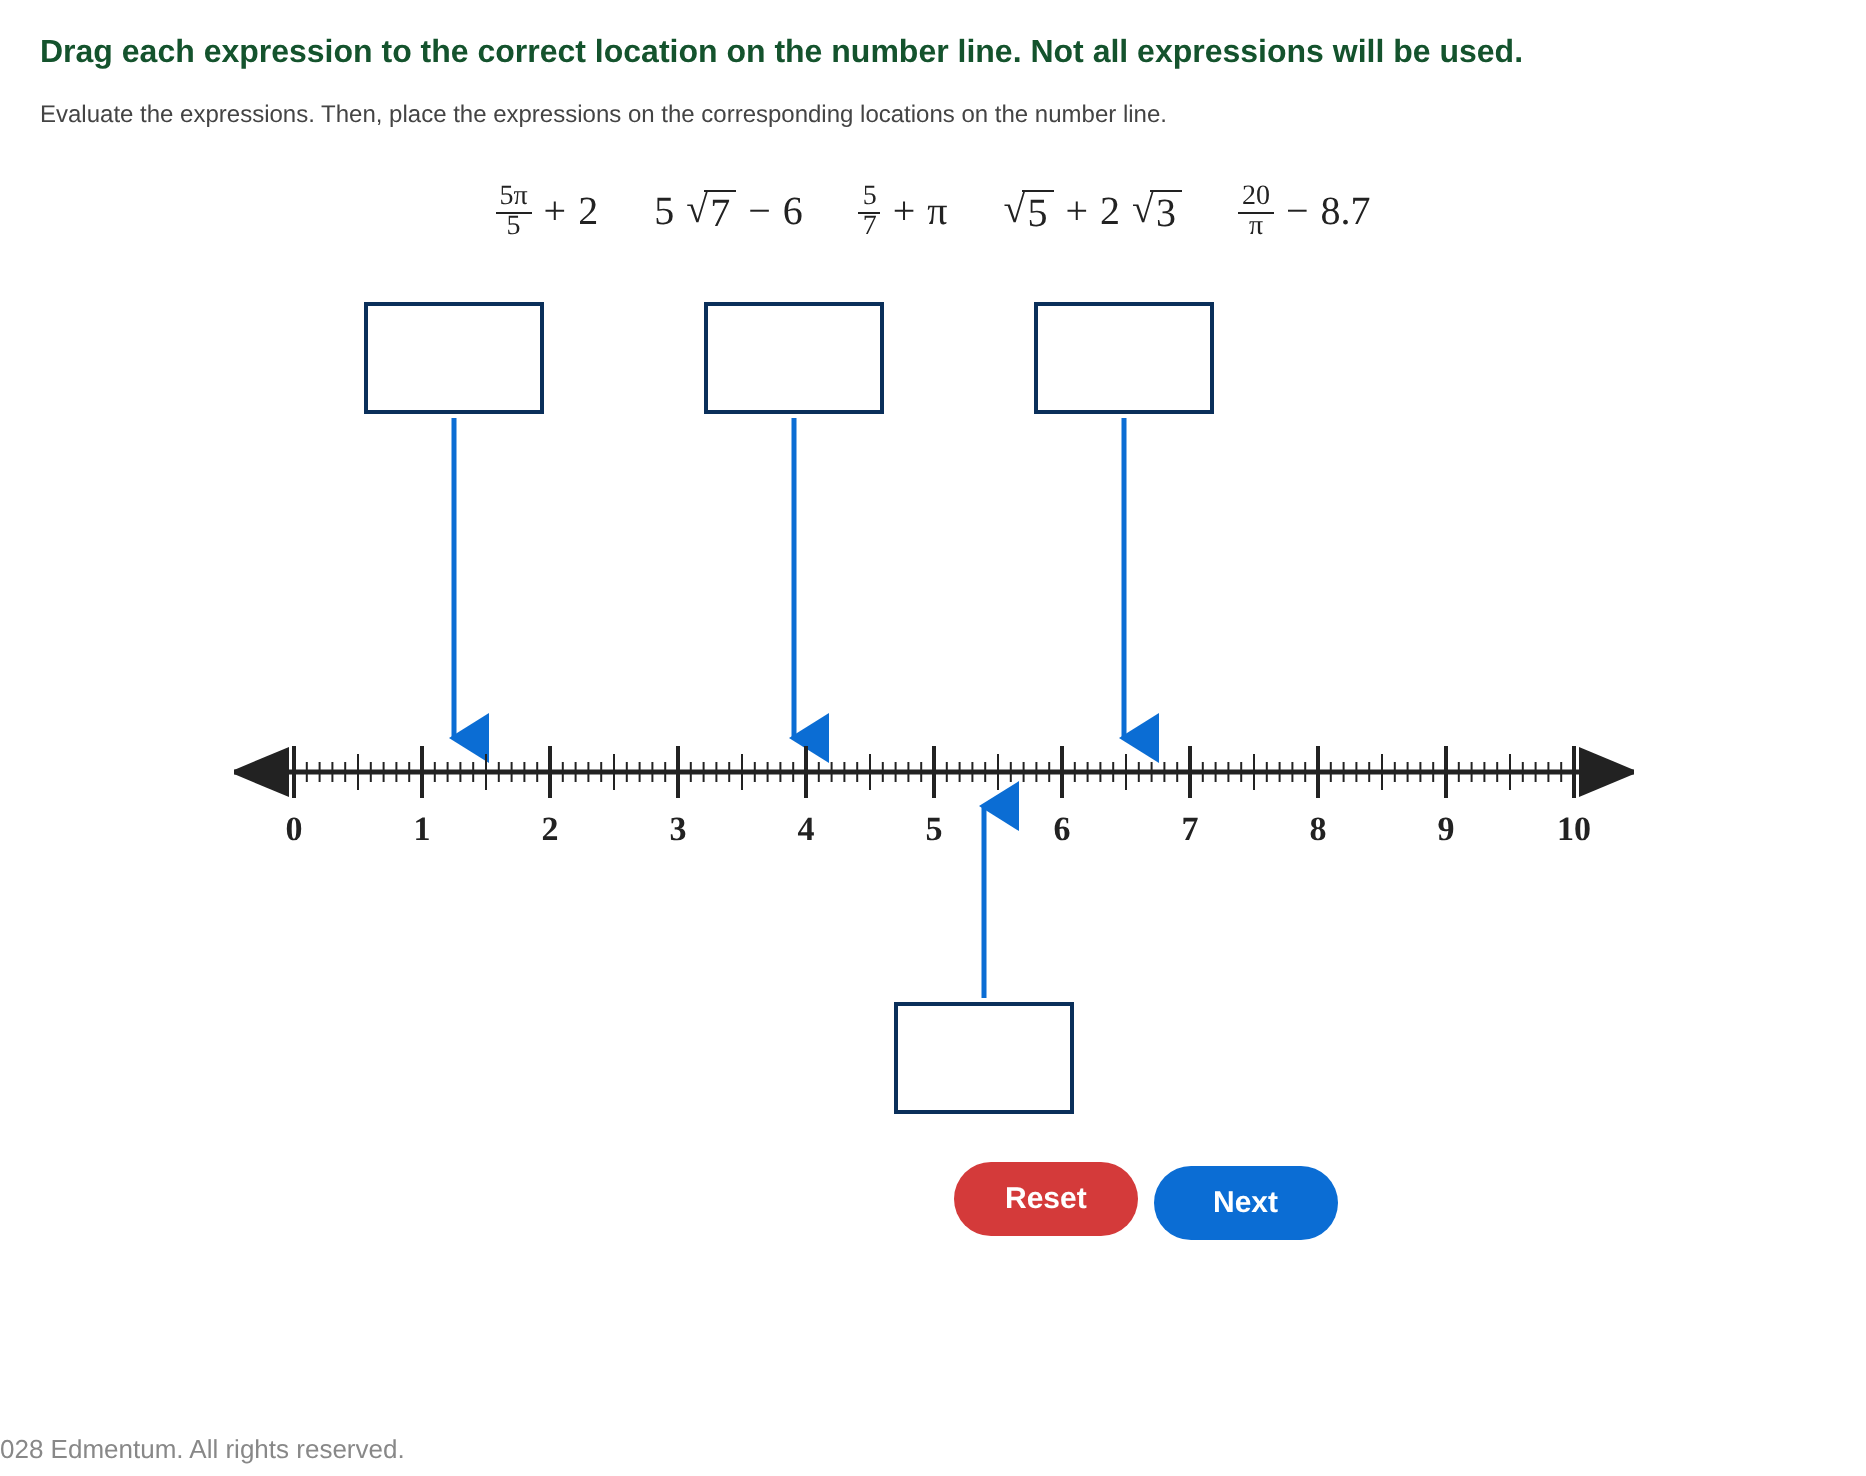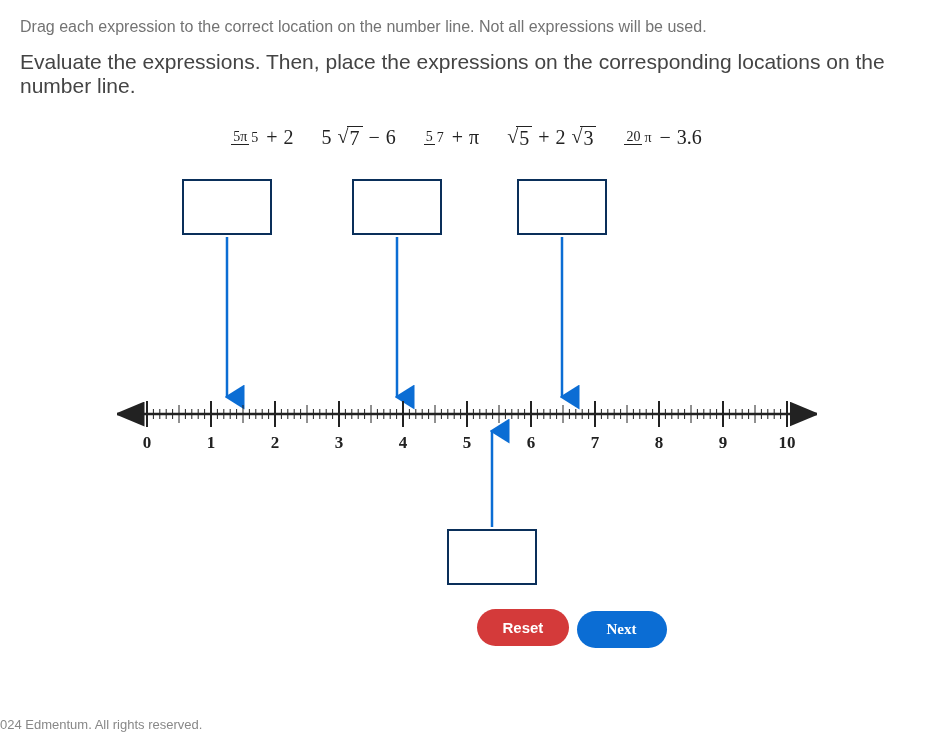--- a/index.html
+++ b/index.html
@@ -13,42 +13,43 @@
       overflow: hidden;
     }
     .content-area {
       background: #fff;
       padding: 18px 20px 0 20px;
       height: 100%;
       position: relative;
     }
     .instruction-1 {
       font-size: 16px;
-      color: #737373;
+      color: #14532d;
       margin-bottom: 14px;
+      font-weight: bold;
     }
     .instruction-2 {
-      font-size: 21px;
+      font-size: 12px;
       color: #444;
       margin-bottom: 28px;
     }
     .expressions-row {
       display: flex;
       justify-content: center;
       align-items: center;
       gap: 28px;
       font-family: 'Times New Roman', serif;
       font-size: 20px;
       color: #222;
       margin-bottom: 30px;
     }
     .expr { display: inline-flex; align-items: center; gap: 6px; }
     .frac {
       display: inline-flex;
-      flex-direction: row;
+      flex-direction: column;
       align-items: center;
       vertical-align: middle;
       line-height: 1;
     }
     .frac .num { font-size: 14px; border-bottom: 1.3px solid #222; padding: 0 2px; }
     .frac .den { font-size: 14px; padding: 0 2px; }
     .sqrt-wrap {
       display: inline-flex;
       align-items: flex-start;
     }
@@ -105,21 +106,20 @@
       left: 480px;
       top: 432px;
       background: #0b6dd4;
       color: #fff;
       border: none;
       border-radius: 22px;
       padding: 10px 30px;
       font-size: 15px;
       font-weight: bold;
       cursor: pointer;
-      font-family: Liberation Serif, serif;
     }
     .footer-text {
       position: absolute;
       left: 0px;
       bottom: 6px;
       font-size: 13px;
       color: #888;
     }
   </style>
 </head>
@@ -171,21 +171,21 @@
         <span class="sqrt-arg">3</span>
       </span>
     </span>
 
     <span class="expr">
       <span class="frac">
         <span class="num">20</span>
         <span class="den">π</span>
       </span>
       <span>−</span>
-      <span>3.6</span>
+      <span>8.7</span>
     </span>
 
   </div>
 
   <div class="diagram-area">
 
     <div class="drop-box" style="left:85px; top:0px;"></div>
     <div class="drop-box" style="left:255px; top:0px;"></div>
     <div class="drop-box" style="left:420px; top:0px;"></div>
     <div class="drop-box" style="left:350px; top:350px;"></div>
@@ -328,14 +328,14 @@
             <line x1="670" x2="670" y1="2" y2="28" stroke="#222" stroke-width="2"></line>
             <text x="670" y="49" text-anchor="middle" font-family="Times New Roman, serif" font-size="17" font-weight="bold" fill="#222">10</text>
           </g>
       </svg>
     </div>
 
     <button class="reset-btn">Reset</button>
     <button class="next-btn">Next</button>
   </div>
 
-  <div class="footer-text">024 Edmentum. All rights reserved.</div>
+  <div class="footer-text">028 Edmentum. All rights reserved.</div>
 </div>
 
 </body></html>

